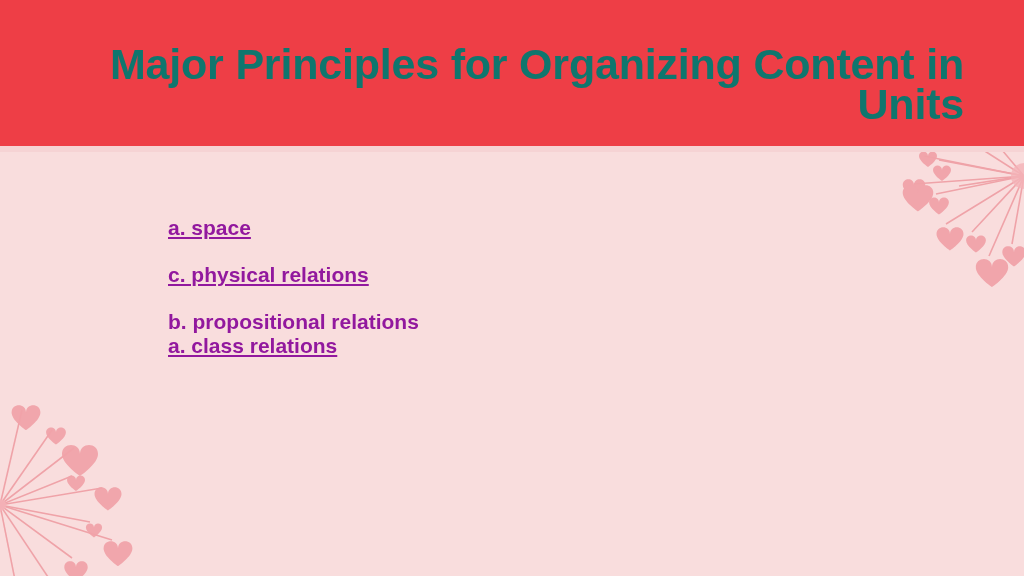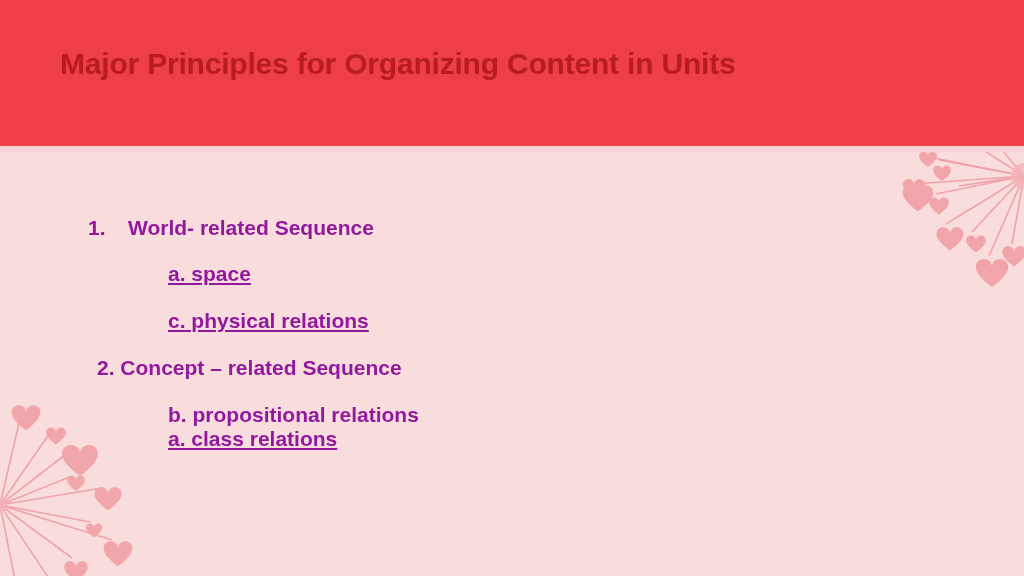--- a/index.html
+++ b/index.html
@@ -35,25 +35,25 @@
     width: 1024px;
     height: 6px;
     background: #F6D3D4;
     z-index: 3;
   }
   #slide-title {
     position: absolute;
     left: 60px;
     top: 44px;
     width: 904px;
-    text-align: left;
-    font-size: 30px;
+    text-align: right;
+    font-size: 43px;
     line-height: 40px;
     font-weight: bold;
-    color: #b91c1c;
+    color: #0f766e;
     letter-spacing: -0.2px;
     z-index: 4;
   }
   
   .decor {
     position: absolute;
     z-index: 1;
     pointer-events: none;
   }
   #decor-top-right {
@@ -231,26 +231,22 @@
           <use href="#heart-bl"></use>
         </g>
       <g transform="translate(64,14) scale(1.2)">
           <use href="#heart-bl"></use>
         </g>
     </g>
     <circle cx="78" cy="115" r="6" fill="#F4B3B8" opacity="0.85"></circle>
   </svg>
 
   <div id="col-left" class="col">
-    <div class="line l-num1">
-      <span class="marker">1.</span><span>World- related Sequence</span>
-    </div>
     <div class="line l-sub">a. space</div>
     <div class="line l-sub">c. physical relations</div>
-    <div class="line l-num2">2. Concept – related Sequence</div>
     <div class="line l-sub-b">b. propositional relations</div>
     <div class="line l-sub">a. class relations</div>
   </div>
 
   <div id="col-right" class="col">
     <div class="line r-num r-num3">3. Inquiry- related Sequence</div>
     <div class="line r-num r-num4">4. Learning- related Sequence</div>
     <div class="line r-sub-a">a. empirical prerequisites</div>
     <div class="line r-sub">b. familiarity</div>
     <div class="line r-sub">c. difficulty</div>

